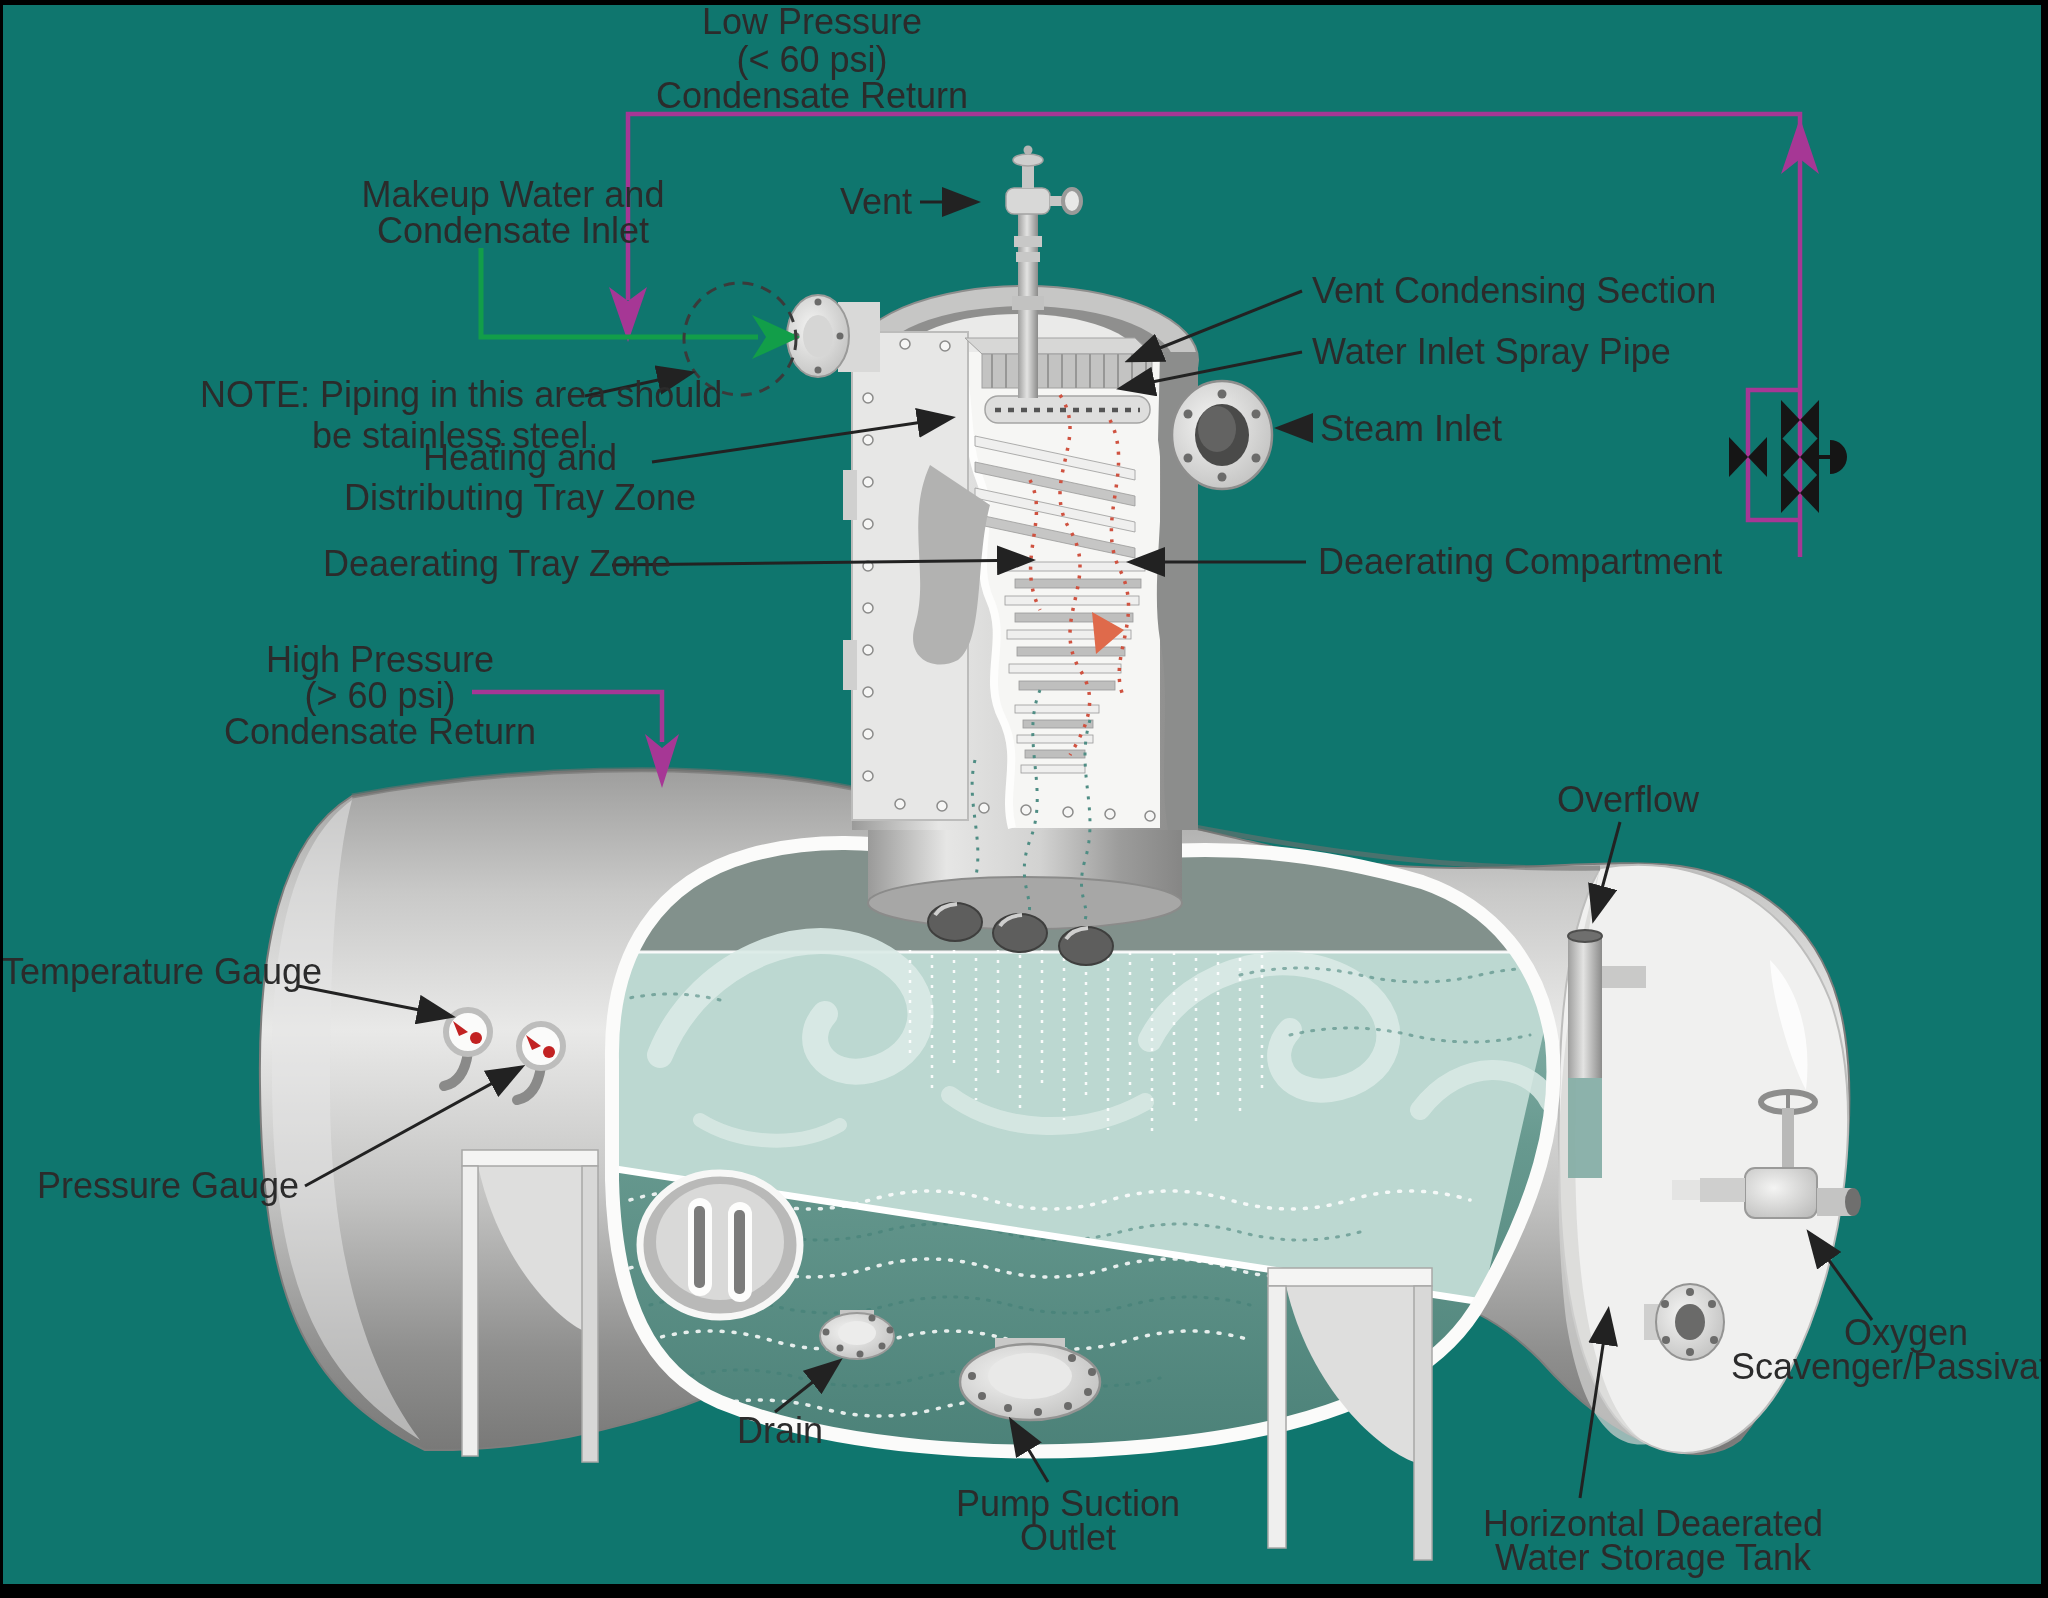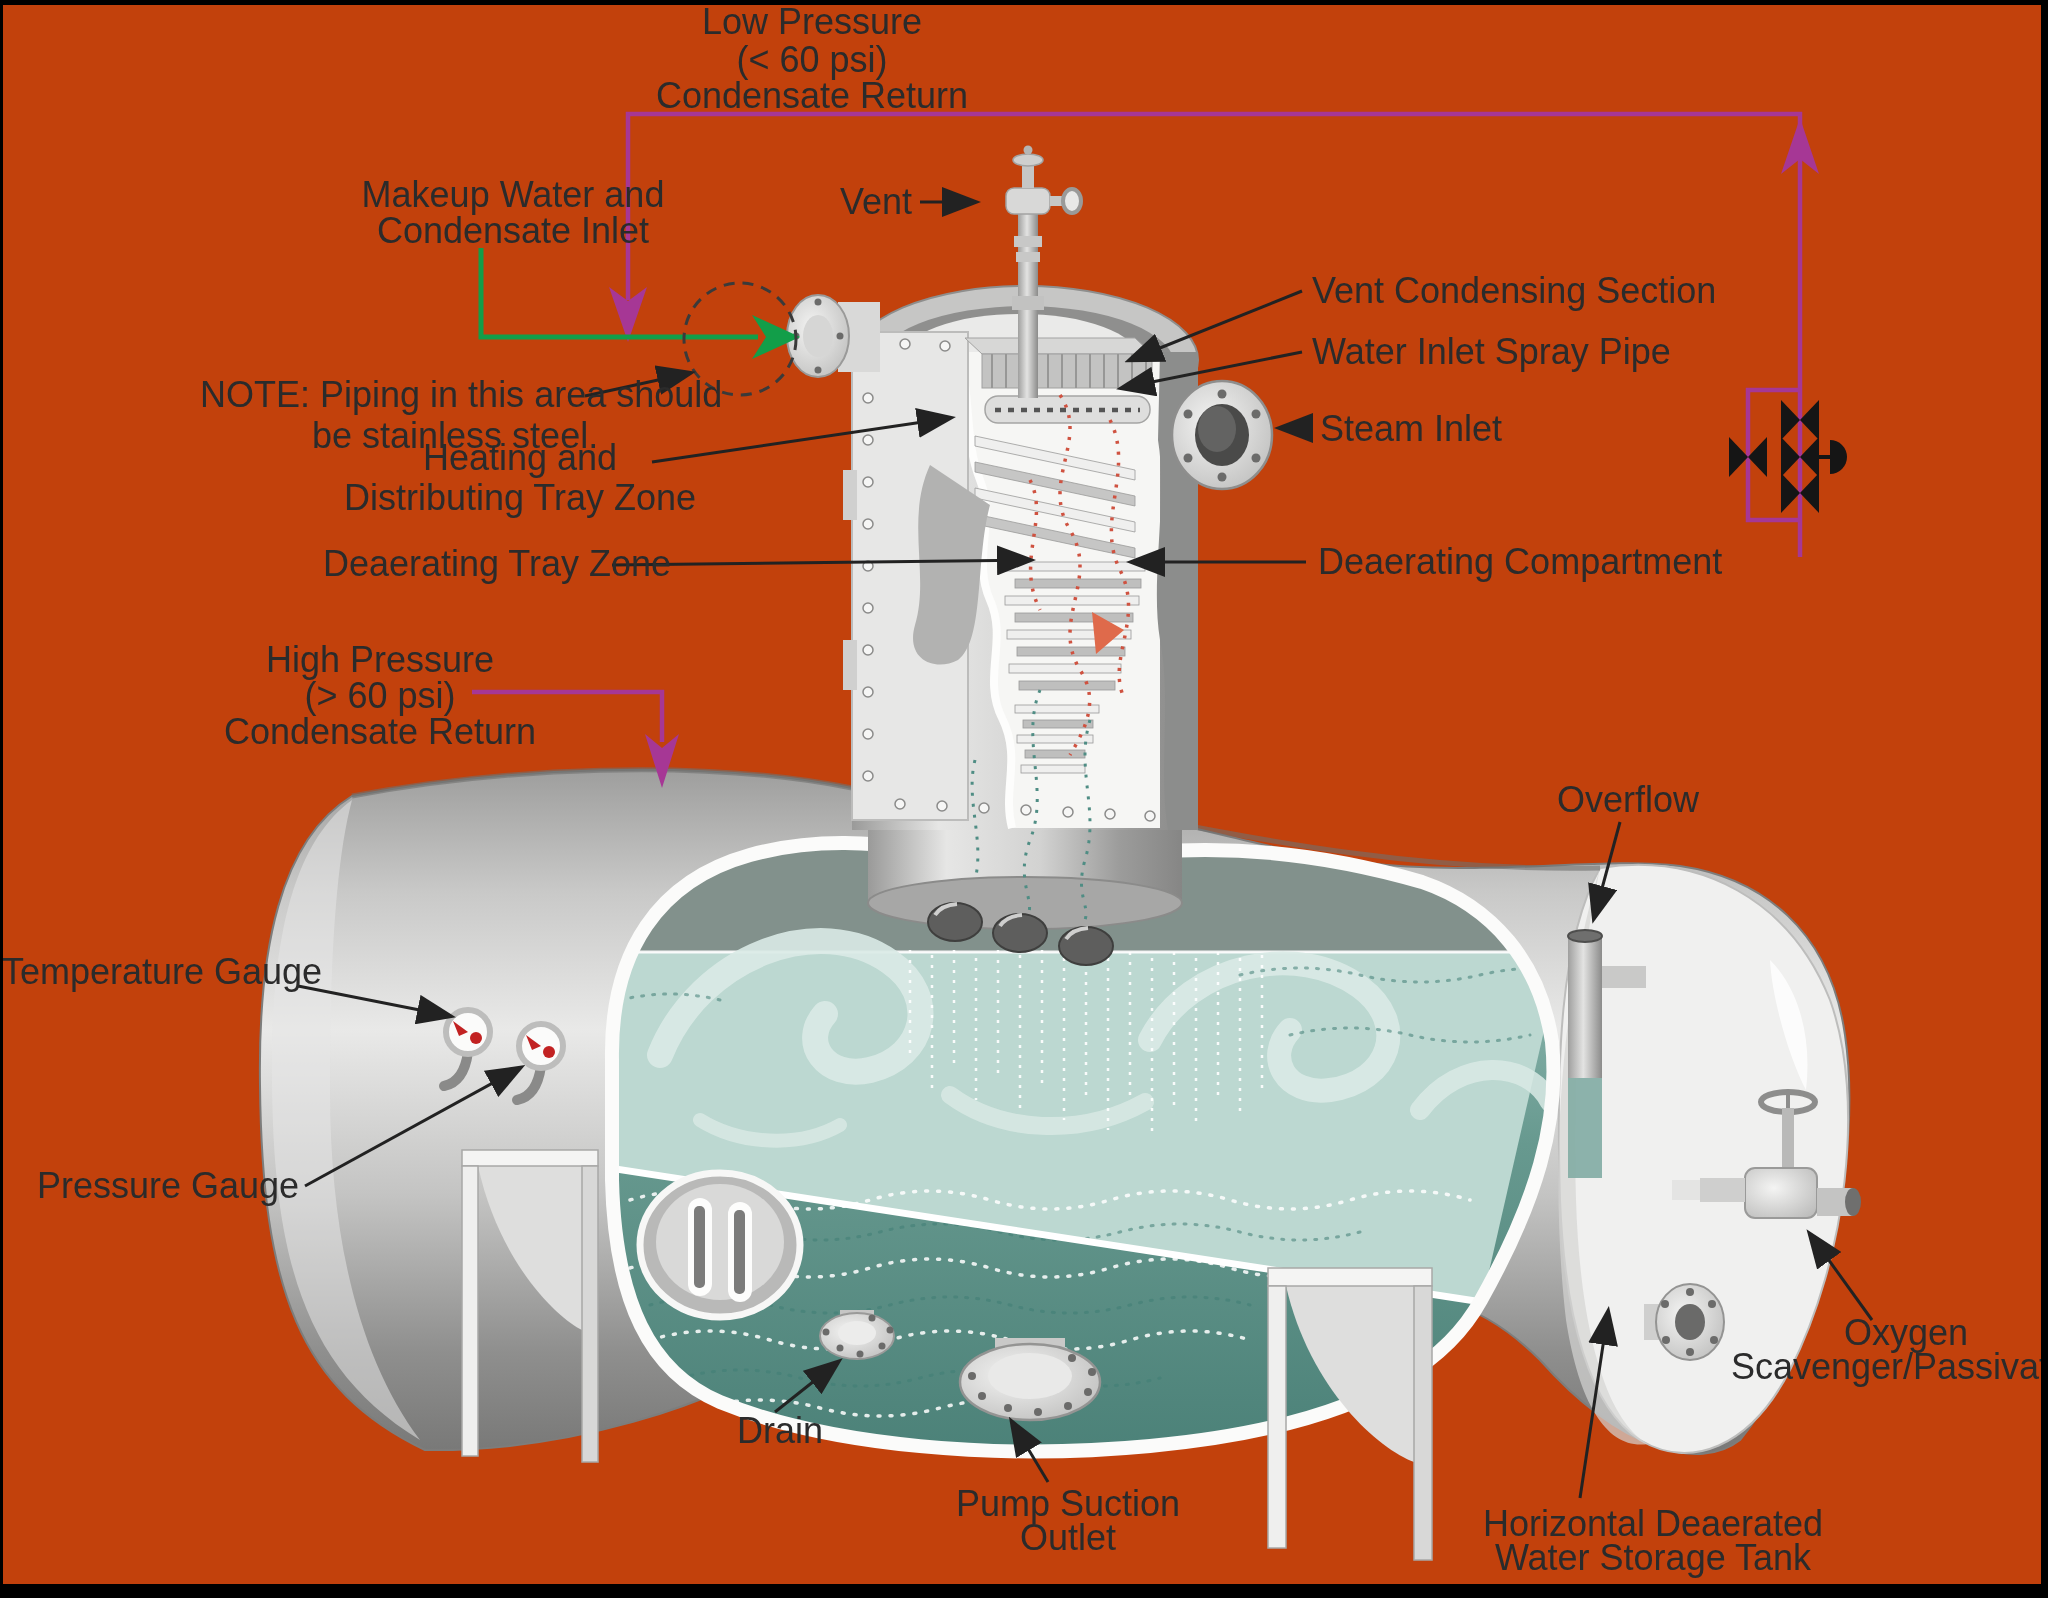--- a/index.html
+++ b/index.html
@@ -1,16 +1,16 @@
 <!DOCTYPE html>
 <html><head>
 <meta charset="utf-8">
 <style>
   html,body{margin:0;padding:0;background:#fffdf8;}
-  .stage{position:relative;width:2048px;height:1598px;background:#c2410c;overflow:hidden;text-align:right;}
+  .stage{position:relative;width:2048px;height:1598px;background:#0f766e;overflow:hidden;text-align:right;}
   svg{display:block}
   text{font-family:"Liberation Sans","DejaVu Sans",sans-serif;fill:#2b2b2b;font-size:36px;}
   .lead{stroke:#222;stroke-width:3;fill:none;}
   .mag{stroke:#a63795;stroke-width:4.5;fill:none;}
   .grn{stroke:#129e49;stroke-width:5;fill:none;}
   .magf{fill:#a63795;stroke:none;}
   .grnf{fill:#129e49;stroke:none;}
   .vlv{fill:#151515;stroke:none;}
   .bolt{fill:#f6f6f5;stroke:#8b8b8a;stroke-width:1.5;}
   .boltd{fill:#6b6b6a;stroke:none;}

